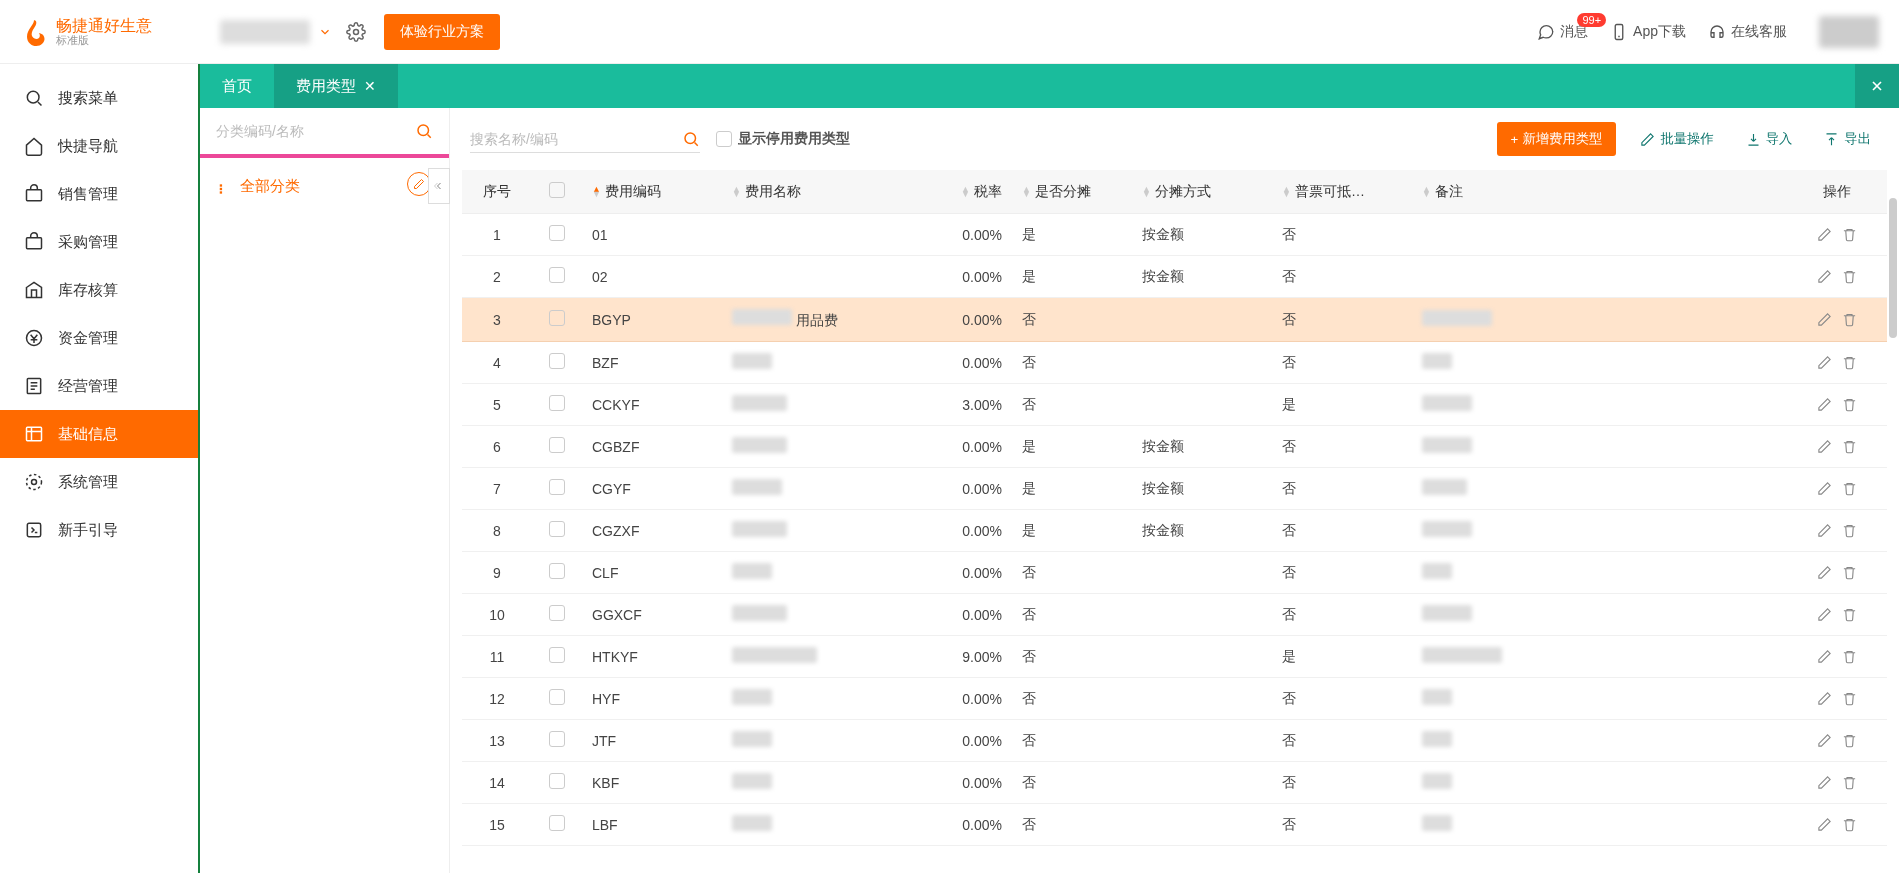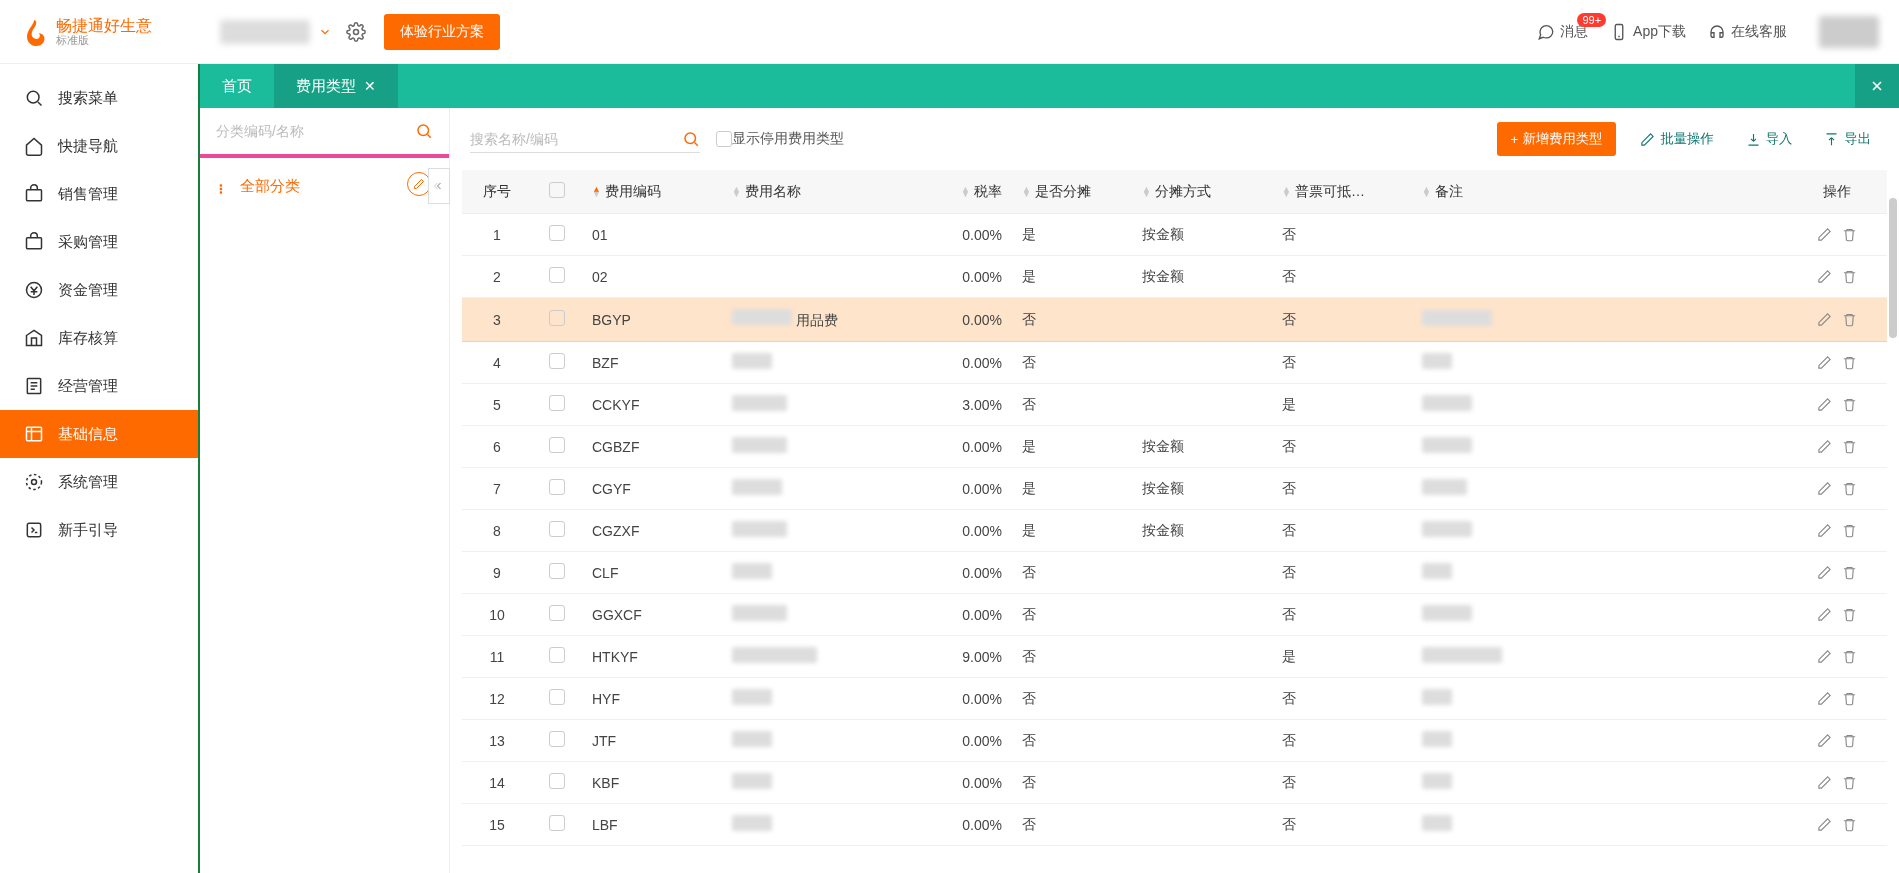--- a/index.html
+++ b/index.html
@@ -58,21 +58,21 @@
 .collapse-btn { position: absolute; top: 60px; right: -1px; width: 22px; height: 36px; border: 1px solid #ddd; display: flex; align-items: center; justify-content: center; background: #fff; cursor: pointer; color: #999; }
 .cat-list { padding: 4px 0; }
 .cat-item { padding: 10px 30px; color: #555; cursor: pointer; font-size: 14px; }
 
 
 .table-area { flex: 1; display: flex; flex-direction: column; }
 .toolbar { display: flex; align-items: center; padding: 14px 20px; gap: 16px; }
 .search-box { display: flex; align-items: center; border-bottom: 1px solid #ddd; padding: 4px 0; width: 230px; }
 .search-box input { flex: 1; border: none; outline: none; font-size: 14px; }
 .search-box input::placeholder { color: #bbb; }
-.checkbox-inline { display: flex; align-items: center; color: #555; }
+.checkbox-inline { display: flex; align-items: center; gap: 6px; color: #555; font-weight: bold; }
 .cb { width: 16px; height: 16px; border: 1px solid #ccc; border-radius: 3px; display: inline-block; }
 .toolbar-spacer { flex: 1; }
 .btn-add { background: #ff6a00; color: #fff; border: none; padding: 8px 14px; border-radius: 3px; cursor: pointer; display: flex; align-items: center; gap: 4px; }
 .btn-plain { background: none; border: none; color: #0f766e; cursor: pointer; display: flex; align-items: center; gap: 5px; padding: 6px 8px; }
 
 
 .table-wrap { flex: 1; overflow: auto; padding: 0 12px; }
 table { width: 100%; border-collapse: collapse; }
 thead th { background: #f7f7f7; text-align: left; padding: 12px 10px; font-weight: 500; color: #333; border-bottom: 1px solid #eee; font-size: 14px; position: sticky; top: 0; }
 thead th.center, td.center { text-align: center; }
@@ -185,34 +185,34 @@
           <svg width="20" height="20" viewBox="0 0 24 24" fill="none" stroke="currentColor" stroke-width="1.8">
             <rect x="3" y="7" width="18" height="13" rx="1"></rect>
             <path d="M8 7V5a4 4 0 018 0v2"></path>
           </svg>
         </span>
         <span>采购管理</span>
       </div>
       <div class="sidebar-item">
         <span class="sidebar-icon">
           <svg width="20" height="20" viewBox="0 0 24 24" fill="none" stroke="currentColor" stroke-width="1.8">
+            <path d="M3 9l9-6 9 6v12H3z"></path>
+            <path d="M9 21V12h6v9"></path>
+          </svg>
+        </span>
+        <span>库存核算</span>
+      </div>
+      <div class="sidebar-item">
+        <span class="sidebar-icon">
+          <svg width="20" height="20" viewBox="0 0 24 24" fill="none" stroke="currentColor" stroke-width="1.8">
             <circle cx="12" cy="12" r="9"></circle>
             <path d="M8 8l4 5 4-5M8 14h8M12 13v5"></path>
           </svg>
         </span>
         <span>资金管理</span>
-      </div>
-      <div class="sidebar-item">
-        <span class="sidebar-icon">
-          <svg width="20" height="20" viewBox="0 0 24 24" fill="none" stroke="currentColor" stroke-width="1.8">
-            <path d="M3 9l9-6 9 6v12H3z"></path>
-            <path d="M9 21V12h6v9"></path>
-          </svg>
-        </span>
-        <span>库存核算</span>
       </div>
       <div class="sidebar-item">
         <span class="sidebar-icon">
           <svg width="20" height="20" viewBox="0 0 24 24" fill="none" stroke="currentColor" stroke-width="1.8">
             <rect x="4" y="3" width="16" height="18" rx="1"></rect>
             <path d="M8 8h8M8 12h8M8 16h5"></path>
           </svg>
         </span>
         <span>经营管理</span>
       </div>

